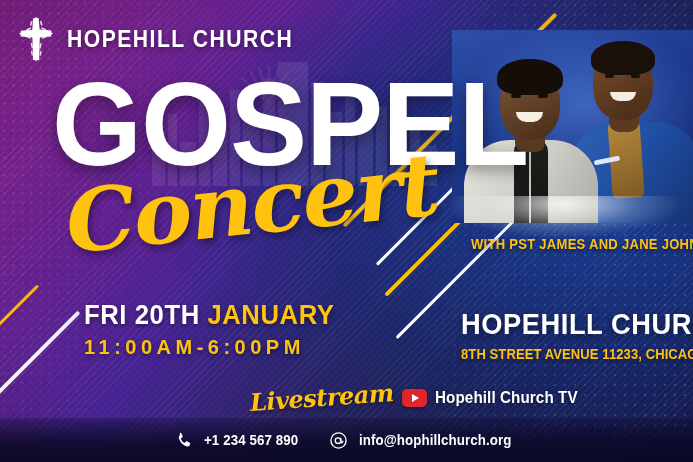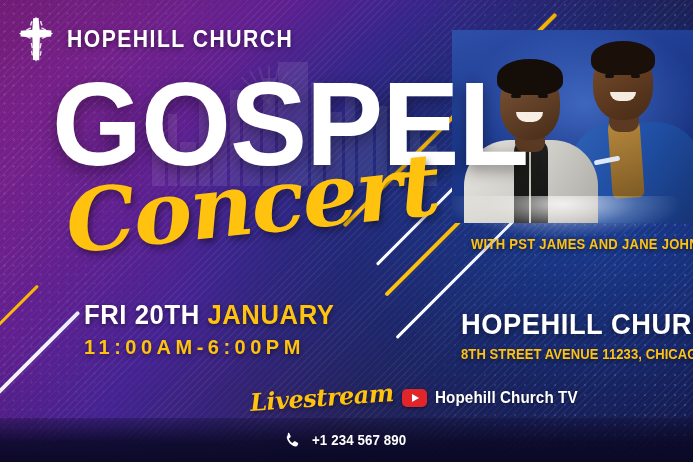--- a/index.html
+++ b/index.html
@@ -303,18 +303,26 @@
 
     <div class="contact">
       <svg class="cicon" viewBox="0 0 24 24">
         <path fill="#ffffff" d="M7.6 2.4c.7-.3 1.5 0 1.8.7l1.5 3.3c.3.6.1 1.4-.5 1.8l-1.4 1c-.2.2-.3.5-.2.8
           .6 1.7 2.4 3.9 4.1 4.9.3.2.6.1.8-.1l1.1-1.3c.4-.5 1.2-.7 1.8-.4l3.2 1.6c.7.3.9 1.2.6 1.8
           l-1.1 2c-.4.7-1.2 1.1-2 1-5.2-.6-10.6-6.2-11.3-11.4-.1-.8.3-1.6 1-2z"></path>
       </svg>
       <span class="ctext">+1 234 567 890</span>
     </div>
 
+    <div class="contact">
+      <svg class="cicon" viewBox="0 0 24 24">
+        <circle cx="12" cy="12" r="9.6" fill="none" stroke="#ffffff" stroke-width="1.7"></circle>
+        <circle cx="11.4" cy="12.2" r="3.5" fill="none" stroke="#ffffff" stroke-width="1.7"></circle>
+        <path d="M14.9 8.7 v5.1 c0 1.6 2.6 1.8 2.6 -1.6" fill="none" stroke="#ffffff" stroke-width="1.7"></path>
+      </svg>
+      <span class="ctext">info@hophillchurch.org</span>
+    </div>
 
 
   </div>
 
   <div class="layer vignette"></div>
 </div>
 
 </body></html>

